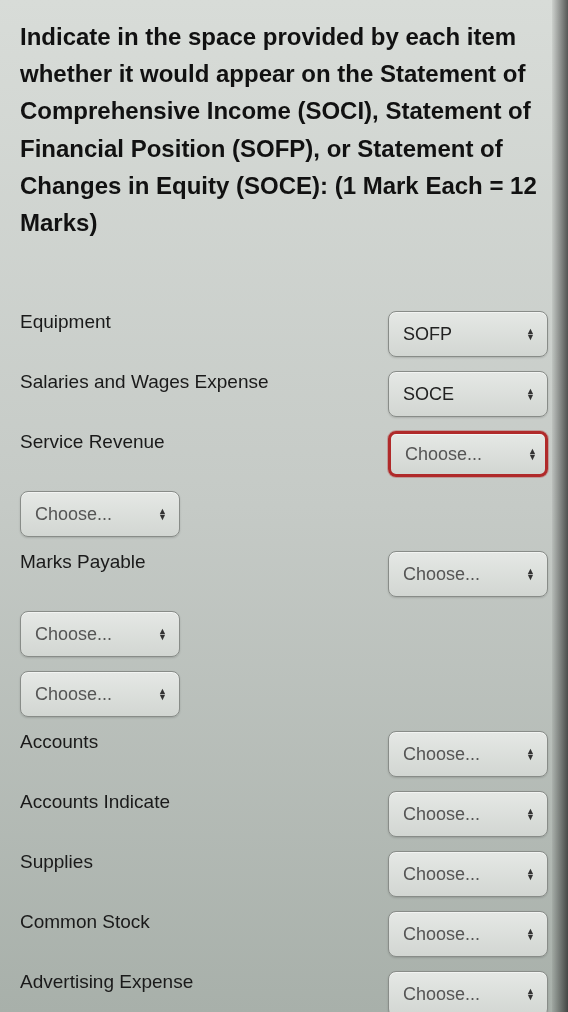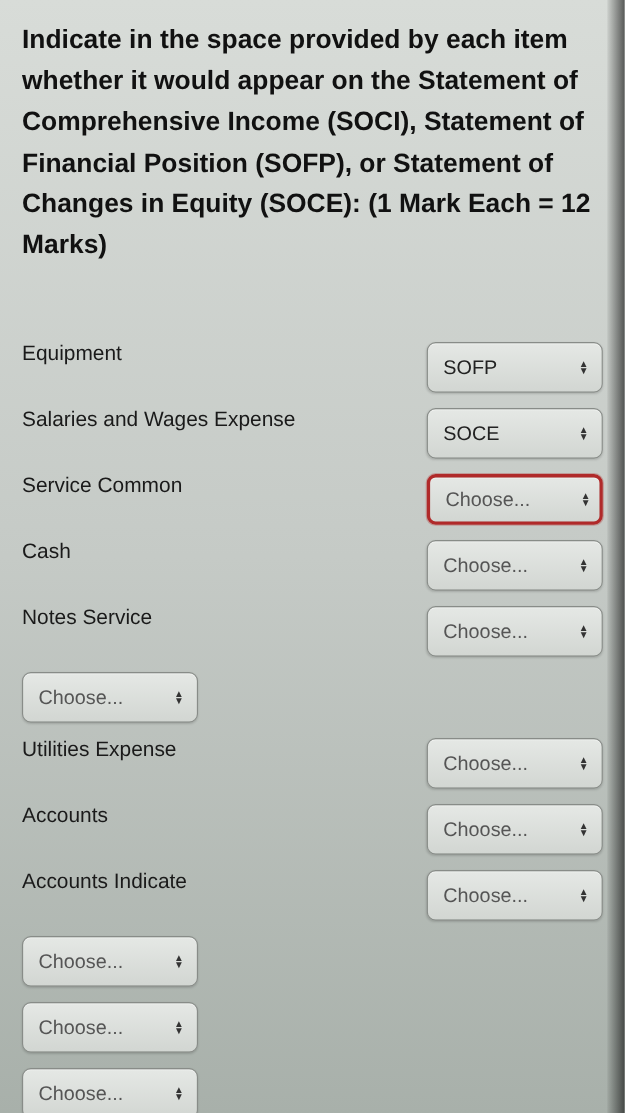--- a/index.html
+++ b/index.html
@@ -92,60 +92,58 @@
       <div class="label">Salaries and Wages Expense</div>
       <div class="select">
         <span>SOCE</span>
         <div class="arrows">
           <span>▲</span>
           <span>▼</span>
         </div>
       </div>
     </div>
     <div class="row">
-      <div class="label">Service Common</div>
+      <div class="label">Service Revenue</div>
       <div class="select placeholder highlight">
         <span>Choose...</span>
         <div class="arrows">
           <span>▲</span>
           <span>▼</span>
         </div>
       </div>
     </div>
     <div class="row">
-      <div class="label">Cash</div>
-      <div class="select placeholder">
-        <span>Choose...</span>
-        <div class="arrows">
-          <span>▲</span>
-          <span>▼</span>
-        </div>
-      </div>
-    </div>
-    <div class="row">
-      <div class="label">Notes Service</div>
-      <div class="select placeholder">
-        <span>Choose...</span>
-        <div class="arrows">
-          <span>▲</span>
-          <span>▼</span>
-        </div>
-      </div>
-    </div>
-    <div class="row">
-      <div class="select placeholder">
-        <span>Choose...</span>
-        <div class="arrows">
-          <span>▲</span>
-          <span>▼</span>
-        </div>
-      </div>
-    </div>
-    <div class="row">
-      <div class="label">Utilities Expense</div>
+      <div class="select placeholder">
+        <span>Choose...</span>
+        <div class="arrows">
+          <span>▲</span>
+          <span>▼</span>
+        </div>
+      </div>
+    </div>
+    <div class="row">
+      <div class="label">Marks Payable</div>
+      <div class="select placeholder">
+        <span>Choose...</span>
+        <div class="arrows">
+          <span>▲</span>
+          <span>▼</span>
+        </div>
+      </div>
+    </div>
+    <div class="row">
+      <div class="select placeholder">
+        <span>Choose...</span>
+        <div class="arrows">
+          <span>▲</span>
+          <span>▼</span>
+        </div>
+      </div>
+    </div>
+    <div class="row">
       <div class="select placeholder">
         <span>Choose...</span>
         <div class="arrows">
           <span>▲</span>
           <span>▼</span>
         </div>
       </div>
     </div>
     <div class="row">
       <div class="label">Accounts</div>
@@ -161,38 +159,41 @@
       <div class="label">Accounts Indicate</div>
       <div class="select placeholder">
         <span>Choose...</span>
         <div class="arrows">
           <span>▲</span>
           <span>▼</span>
         </div>
       </div>
     </div>
     <div class="row">
-      <div class="select placeholder">
-        <span>Choose...</span>
-        <div class="arrows">
-          <span>▲</span>
-          <span>▼</span>
-        </div>
-      </div>
-    </div>
-    <div class="row">
-      <div class="select placeholder">
-        <span>Choose...</span>
-        <div class="arrows">
-          <span>▲</span>
-          <span>▼</span>
-        </div>
-      </div>
-    </div>
-    <div class="row">
+      <div class="label">Supplies</div>
+      <div class="select placeholder">
+        <span>Choose...</span>
+        <div class="arrows">
+          <span>▲</span>
+          <span>▼</span>
+        </div>
+      </div>
+    </div>
+    <div class="row">
+      <div class="label">Common Stock</div>
+      <div class="select placeholder">
+        <span>Choose...</span>
+        <div class="arrows">
+          <span>▲</span>
+          <span>▼</span>
+        </div>
+      </div>
+    </div>
+    <div class="row">
+      <div class="label">Advertising Expense</div>
       <div class="select placeholder">
         <span>Choose...</span>
         <div class="arrows">
           <span>▲</span>
           <span>▼</span>
         </div>
       </div>
     </div>
   </div>
 

